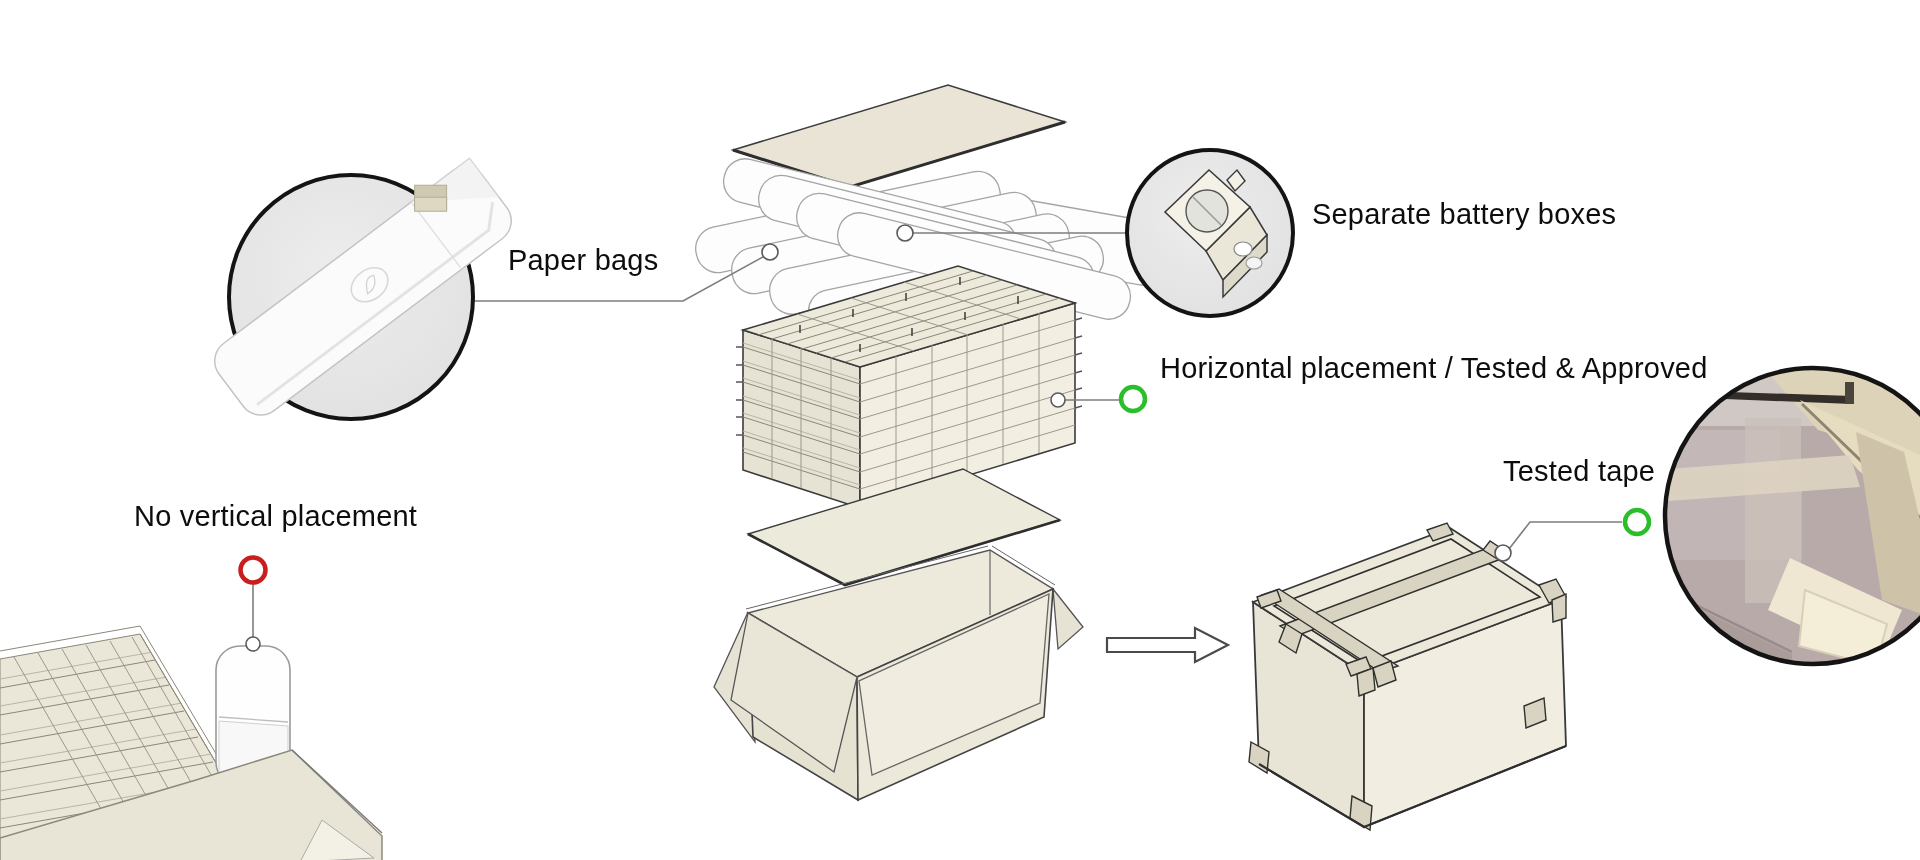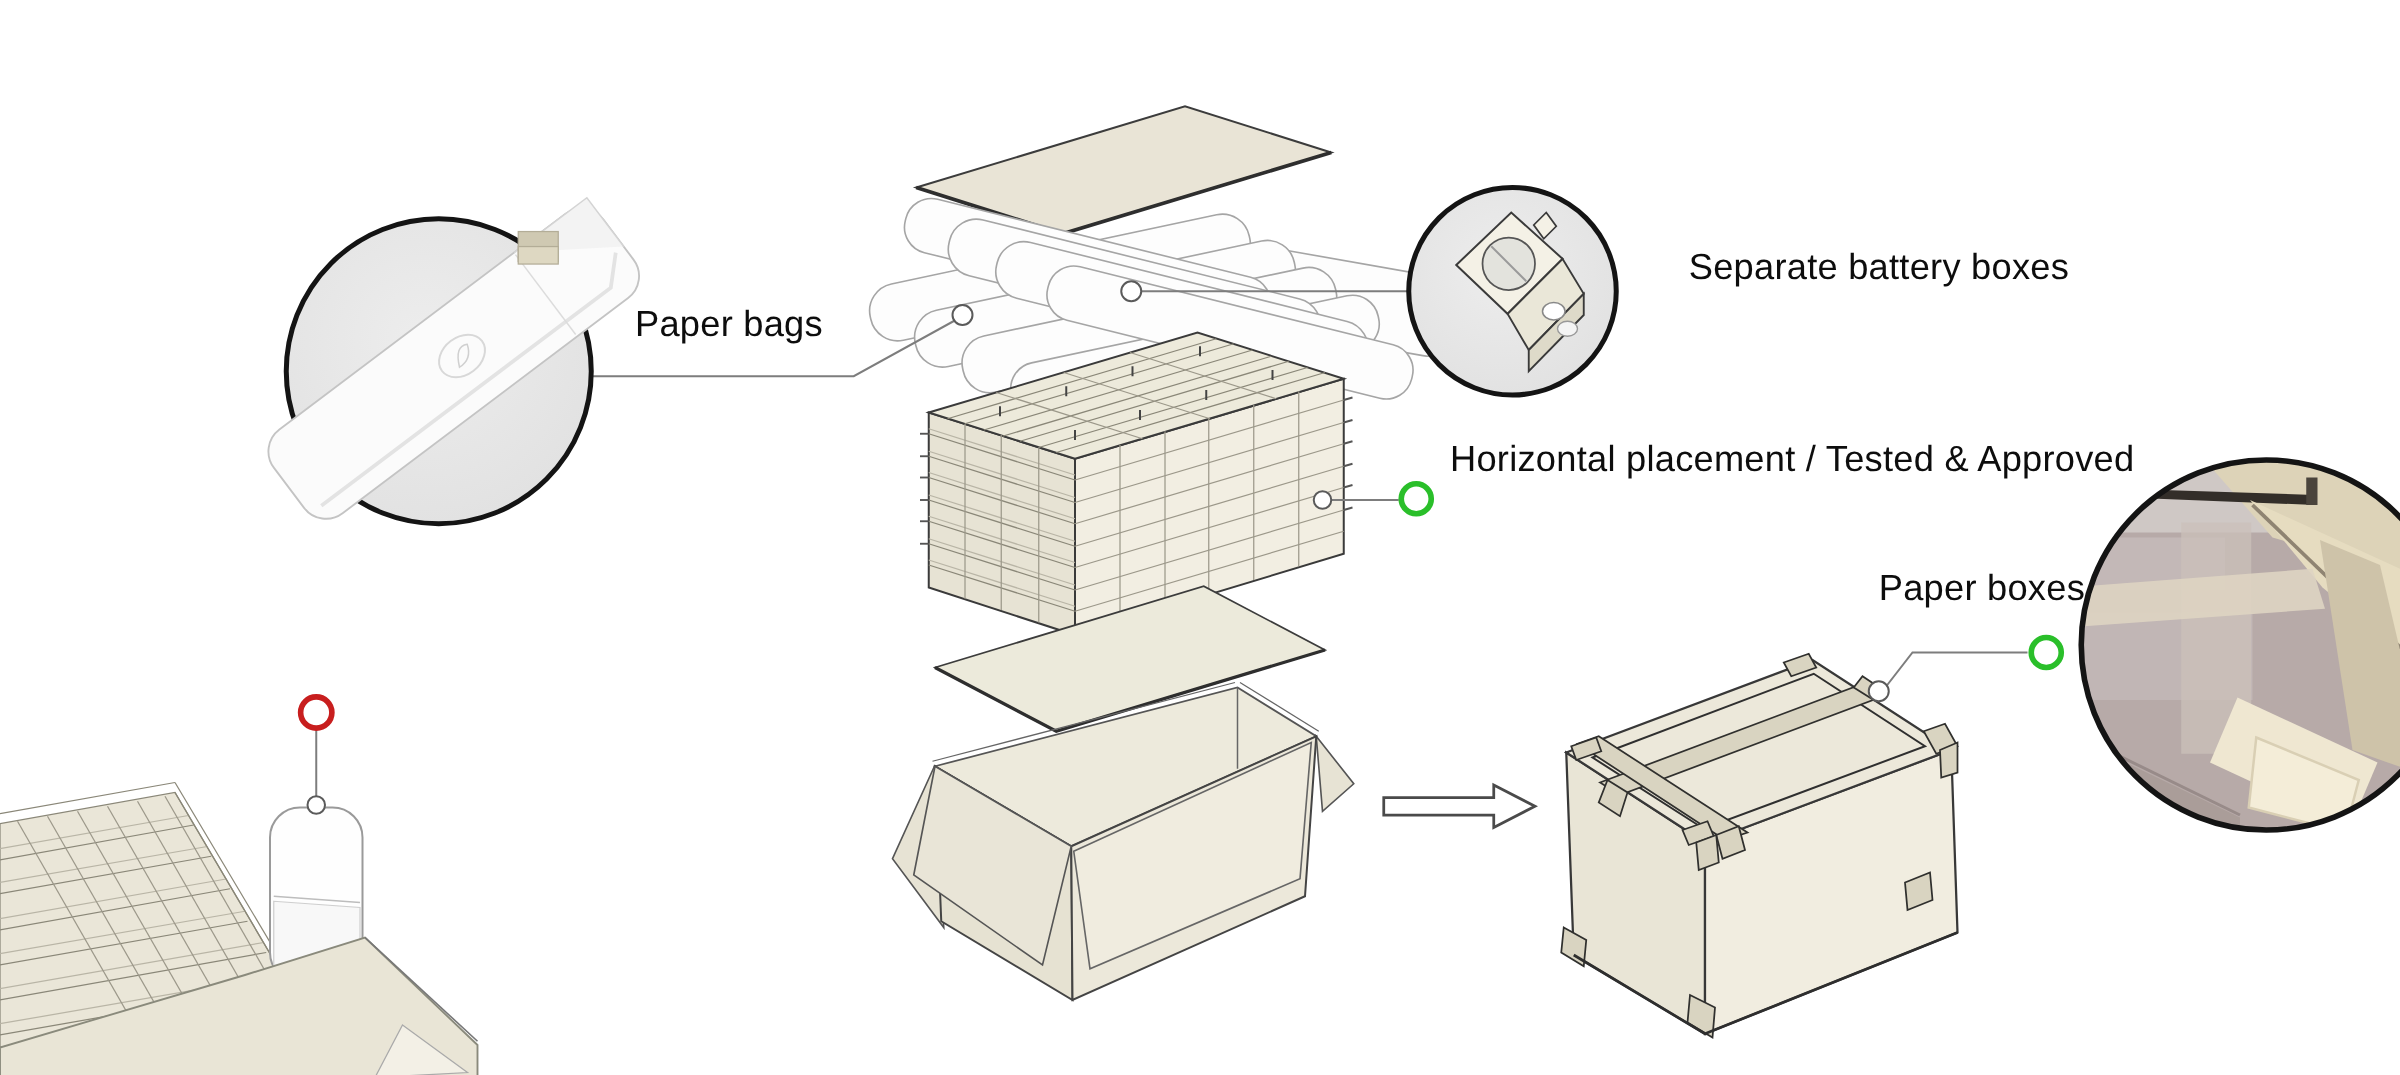--- a/index.html
+++ b/index.html
@@ -348,20 +348,21 @@
       <polygon points="1805,590 1887,624 1876,666 1799,646" fill="#f4edd8" stroke="#d9cfb4" stroke-width="2"></polygon>
       <path d="M1655,585 L1792,652" stroke="#988b89" stroke-width="2.4" fill="none"></path>
       <polygon points="1655,588 1792,654 1792,712 1655,702" fill="#a2948f" opacity="0.6"></polygon>
     </g>
     <circle cx="1813" cy="516" r="148" fill="none" stroke="#141414" stroke-width="4.5"></circle>
   </g>
 </svg>
 
 <div class="label" style="left:508px;top:245px;">Paper bags</div>
 
-<div class="label" style="left:1312px;top:199px;margin-left:39px;">Separate battery boxes</div>
+<div class="label" style="left:1312px;top:199px;">Separate battery boxes</div>
 
 <div class="label" style="left:1160px;top:353px;">Horizontal placement / Tested &amp; Approved</div>
 
-
-<div class="label" style="left:1503px;top:456px;">Paper boxes</div>
+<div class="label" style="left:134px;top:501px;">No vertical placement</div>
+
+<div class="label" style="left:1503px;top:456px;">Tested tape</div>
 
 </div>
 
 </body></html>

